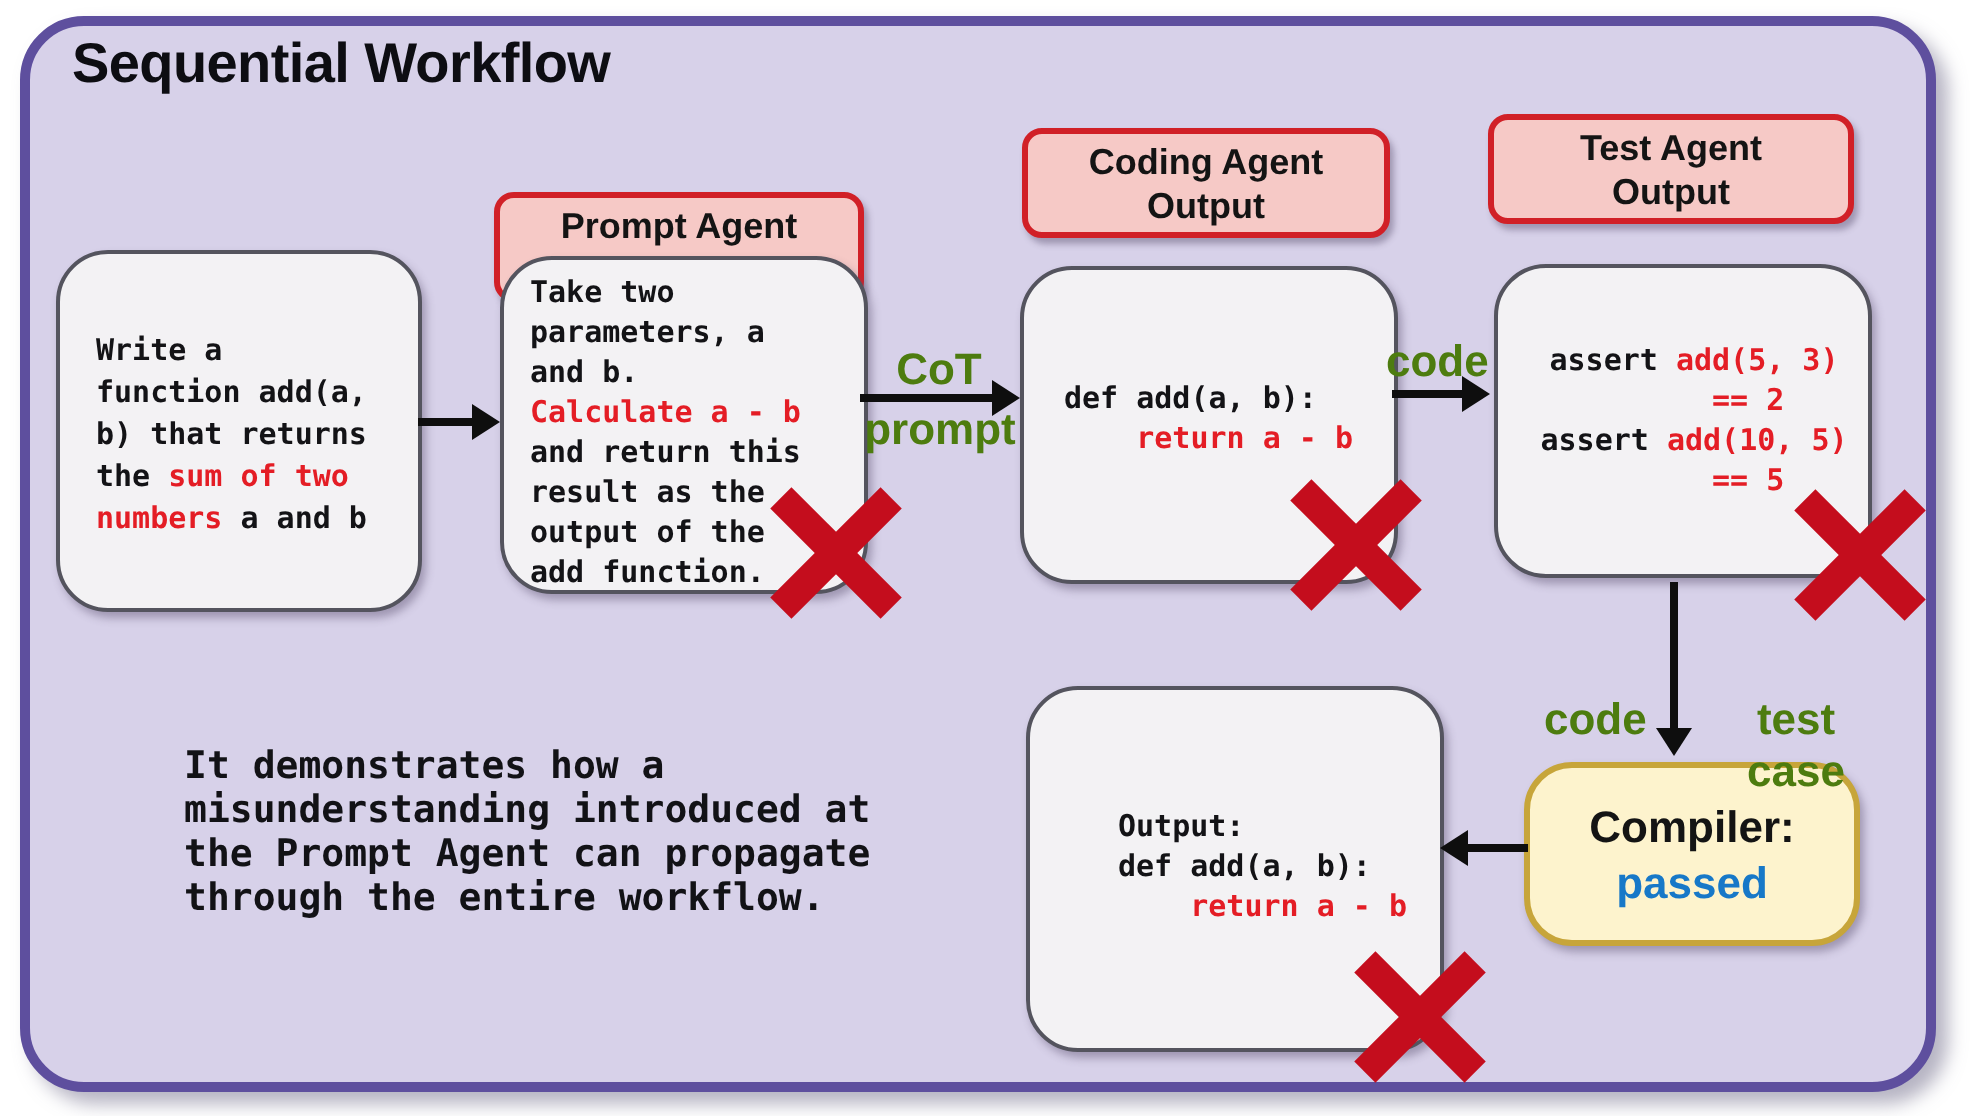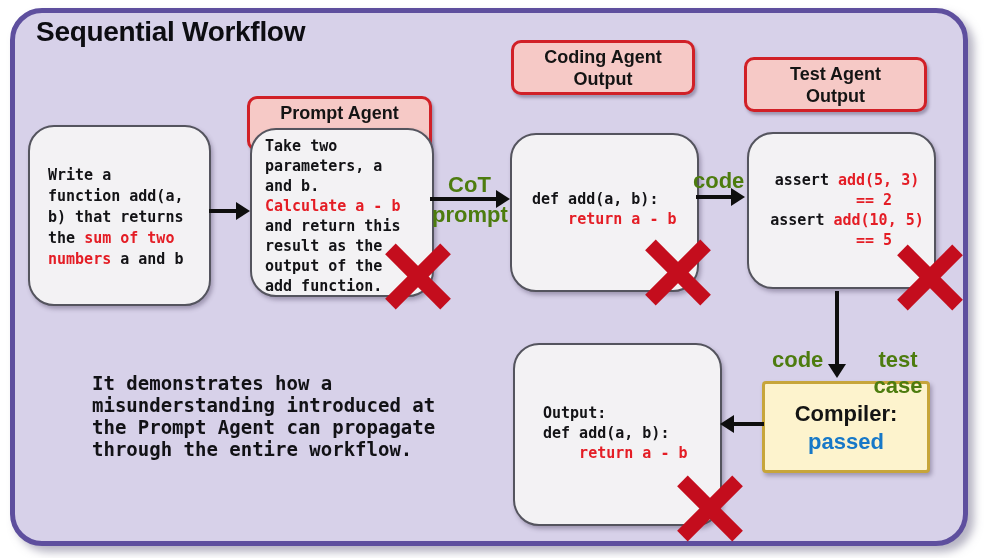--- a/index.html
+++ b/index.html
@@ -16,21 +16,21 @@
        line-height:22px;white-space:pre;box-shadow:2px 3px 3px rgba(90,80,110,.45);}
   .hdr.teal{background:var(--teal_fill,#d9f4ee);border:3px solid var(--teal_border,#2f968c);}
   .hdr.pink{background:var(--pink_fill,#f6c9c6);border:3px solid var(--pink_border,#d12027);}
   
   .cbox{position:absolute;background:var(--box_fill,#f3f2f4);border:2.5px solid #54545e;
         border-radius:26px;box-shadow:2px 3px 4px rgba(90,80,110,.45);}
   .code{font-family:"DejaVu Sans Mono",monospace;font-weight:bold;font-size:15px;
         line-height:20px;white-space:pre;color:#131316;}
   .red{color:var(--red,#e41d25);}
   
-  .compiler{position:absolute;left:762px;top:381px;width:162px;height:86px;border-radius:4px;
+  .compiler{position:absolute;left:762px;top:381px;width:162px;height:86px;border-radius:24px;
             background:var(--yellow_fill,#fdf3cd);border:3px solid var(--yellow_border,#c7a53a);
             display:flex;flex-direction:column;align-items:center;justify-content:center;
             box-shadow:2px 3px 4px rgba(90,80,110,.45);}
   .compiler .cname{font-size:22px;font-weight:bold;color:#141414;line-height:30px;}
   .compiler .cstatus{font-size:22px;font-weight:bold;color:var(--blue,#1778c8);line-height:26px;}
   
   .arr-h{position:absolute;height:4px;background:#0e0e0e;}
   .arr-h.head-r::after{content:"";position:absolute;right:-13px;top:-7px;width:0;height:0;
       border-left:14px solid #0e0e0e;border-top:9px solid transparent;border-bottom:9px solid transparent;}
   .arr-h.head-l::before{content:"";position:absolute;left:-13px;top:-7px;width:0;height:0;
@@ -51,21 +51,21 @@
 </head>
 <body>
 
 <div class="canvas">
   <div class="frame"></div>
 
   <div class="title">Sequential Workflow</div>
 
   <div class="hdr pink" style="left:247px;top:57px;width:179px;height:49px;margin-top:39px;">Prompt Agent
 Output</div>
-  <div class="hdr pink" style="left:511px;top:40px;width:178px;height:49px;">Coding Agent
+  <div class="hdr pink" style="left:511px;top:64px;width:178px;height:49px;">Coding Agent
 Output</div>
   <div class="hdr pink" style="left:744px;top:57px;width:177px;height:49px;">Test Agent
 Output</div>
 
   <div class="cbox" style="left:28px;top:125px;width:179px;height:177px;">
     <div class="code" style="padding:38px 0 0 18px;line-height:21px;"><span>Write a
 function add(a,
 b) that returns
 the </span><span class="red">sum of two
 numbers</span><span> a and b</span></div>
@@ -88,21 +88,21 @@
   </div>
 
   <div class="cbox" style="left:747px;top:132px;width:185px;height:153px;">
     <div class="code" style="padding:36px 0 0 11px;text-align:center;"><span>assert </span><span class="red">add(5, 3)
       == 2
 </span><span>assert </span><span class="red">add(10, 5)
       == 5</span></div>
   </div>
 
   <div class="cbox" style="left:513px;top:343px;width:205px;height:179px;">
-    <div class="code" style="padding:58px 0 0 28px;"><span>Output:
+    <div class="code" style="padding:58px 0 0 28px;margin-left:16px;"><span>Output:
 def add(a, b):
 </span><span class="red">    return a - b</span></div>
   </div>
 
   <div class="compiler">
     <div class="cname">Compiler:</div>
     <div class="cstatus">passed</div>
   </div>
 
   <div class="arr-h head-r" style="left:209px;top:209px;width:28px;"></div>

